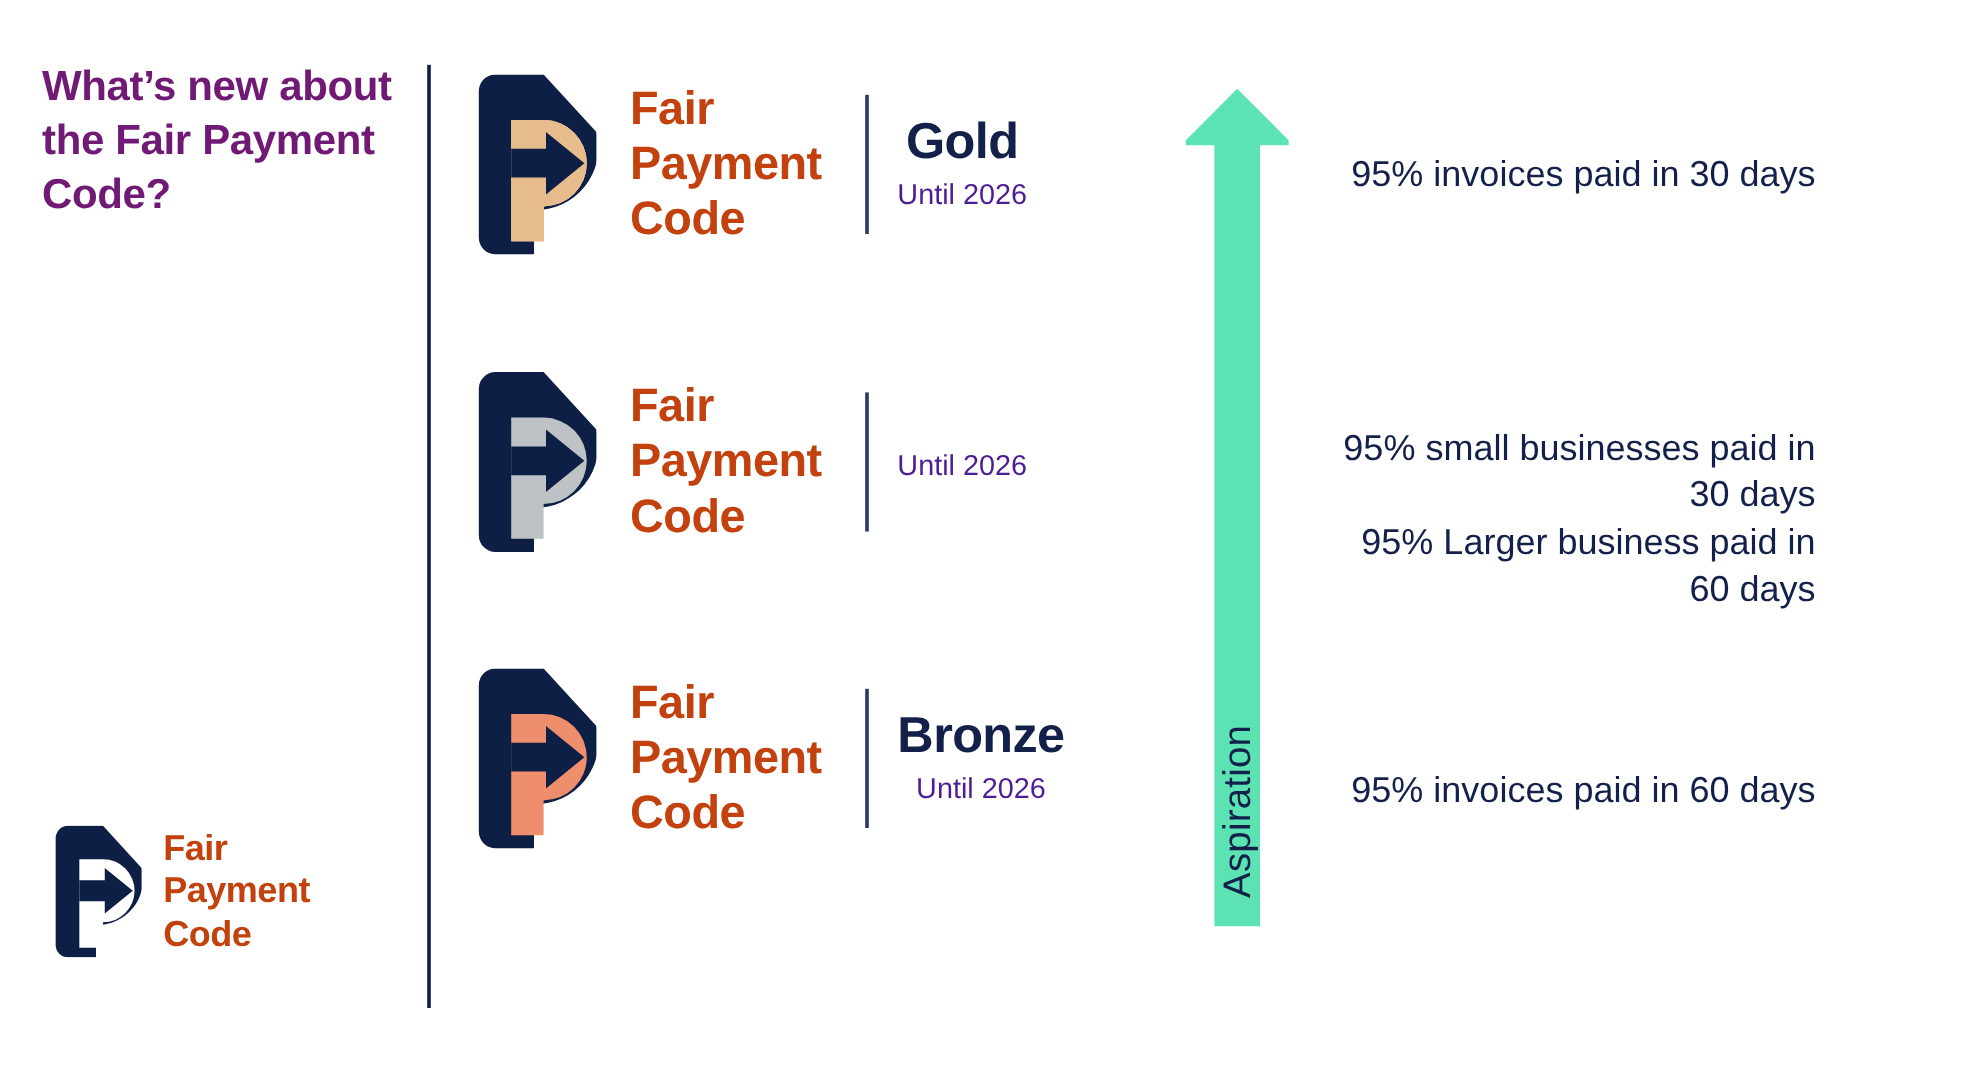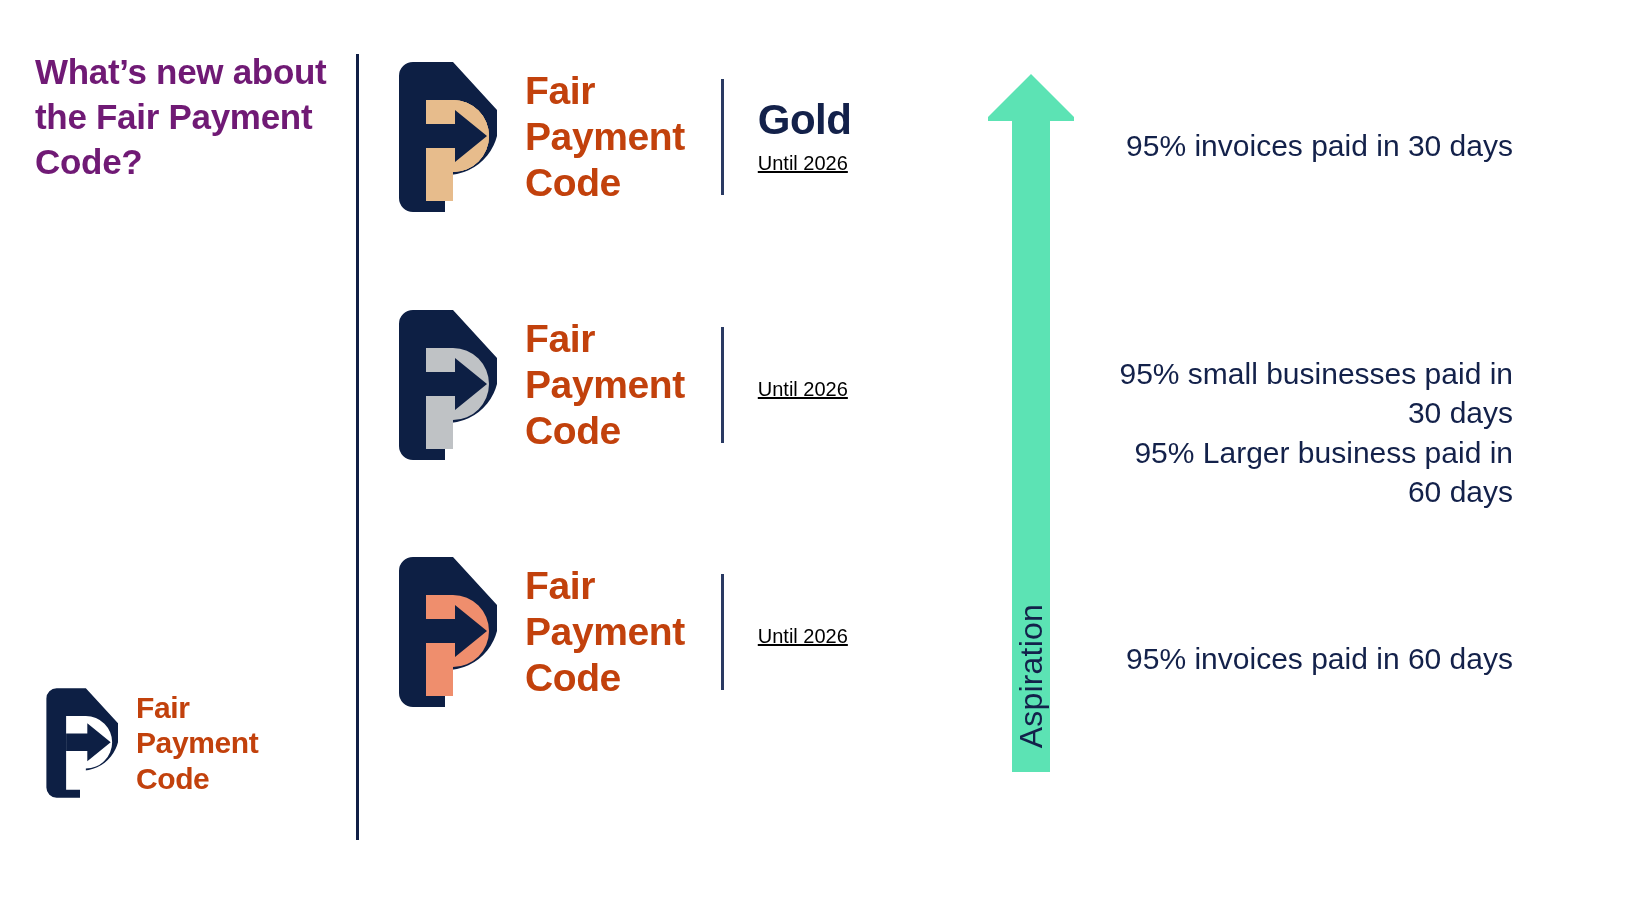--- a/index.html
+++ b/index.html
@@ -58,36 +58,35 @@
     white-space: pre-line;
   }
 
   .row-rule {
     width: 3px; height: 116px;
     background: #2a3a63;
     margin-left: 36px;
     flex: none;
   }
 
-  .tier-block { margin-left: 34px; }
+  .tier-block { margin-left: 24px; text-align: center; }
 
   .tier-name {
     font-size: 42px;
     font-weight: bold;
     line-height: 1.05;
     letter-spacing: -0.5px;
     color: #13214a;
   }
   .tier-until {
-    font-size: 20px;
+    font-size: 24px;
     font-weight: 400;
     line-height: 1.3;
     margin-top: 7px;
-    color: #000000;
-    text-decoration: underline;
+    color: #4c1d95;
   }
 
   
   #aspiration {
     position: absolute;
     left: 988px; top: 74px;
     width: 86px; height: 698px;
   }
   #aspiration svg { display: block; width: 100%; height: 100%; }
 
@@ -193,20 +192,21 @@
         <path d="M6 14 A14 14 0 0 1 20 0 L60 0 L104 48 A52 52 0 0 1 52 113 L52 150 L20 150 A14 14 0 0 1 6 136 Z" fill="#0d1f44"></path>
         <path d="M33 38 L33 139 L60 139 L60 110 A36 36 0 0 0 60 38 Z" fill="#ef8e6d"></path>
         <path d="M62 48 L94 74 L62 100 L62 86 L33 86 L33 62 L62 62 Z" fill="#0d1f44"></path>
       </svg>
       <div class="wordmark">Fair
 Payment
 Code</div>
     </div>
     <div class="row-rule"></div>
     <div class="tier-block">
+      <div class="tier-name">Bronze</div>
       <div class="tier-until">Until 2026</div>
     </div>
   </div>
 </div>
 
 <div id="aspiration">
   <svg viewBox="0 0 86 698" preserveAspectRatio="none">
     <path d="M43 0 L86 43 L86 47 L62 47 L62 698 L24 698 L24 47 L0 47 L0 43 Z" fill="#5ce3b4"></path>
   </svg>
   <div id="aspiration-label">

